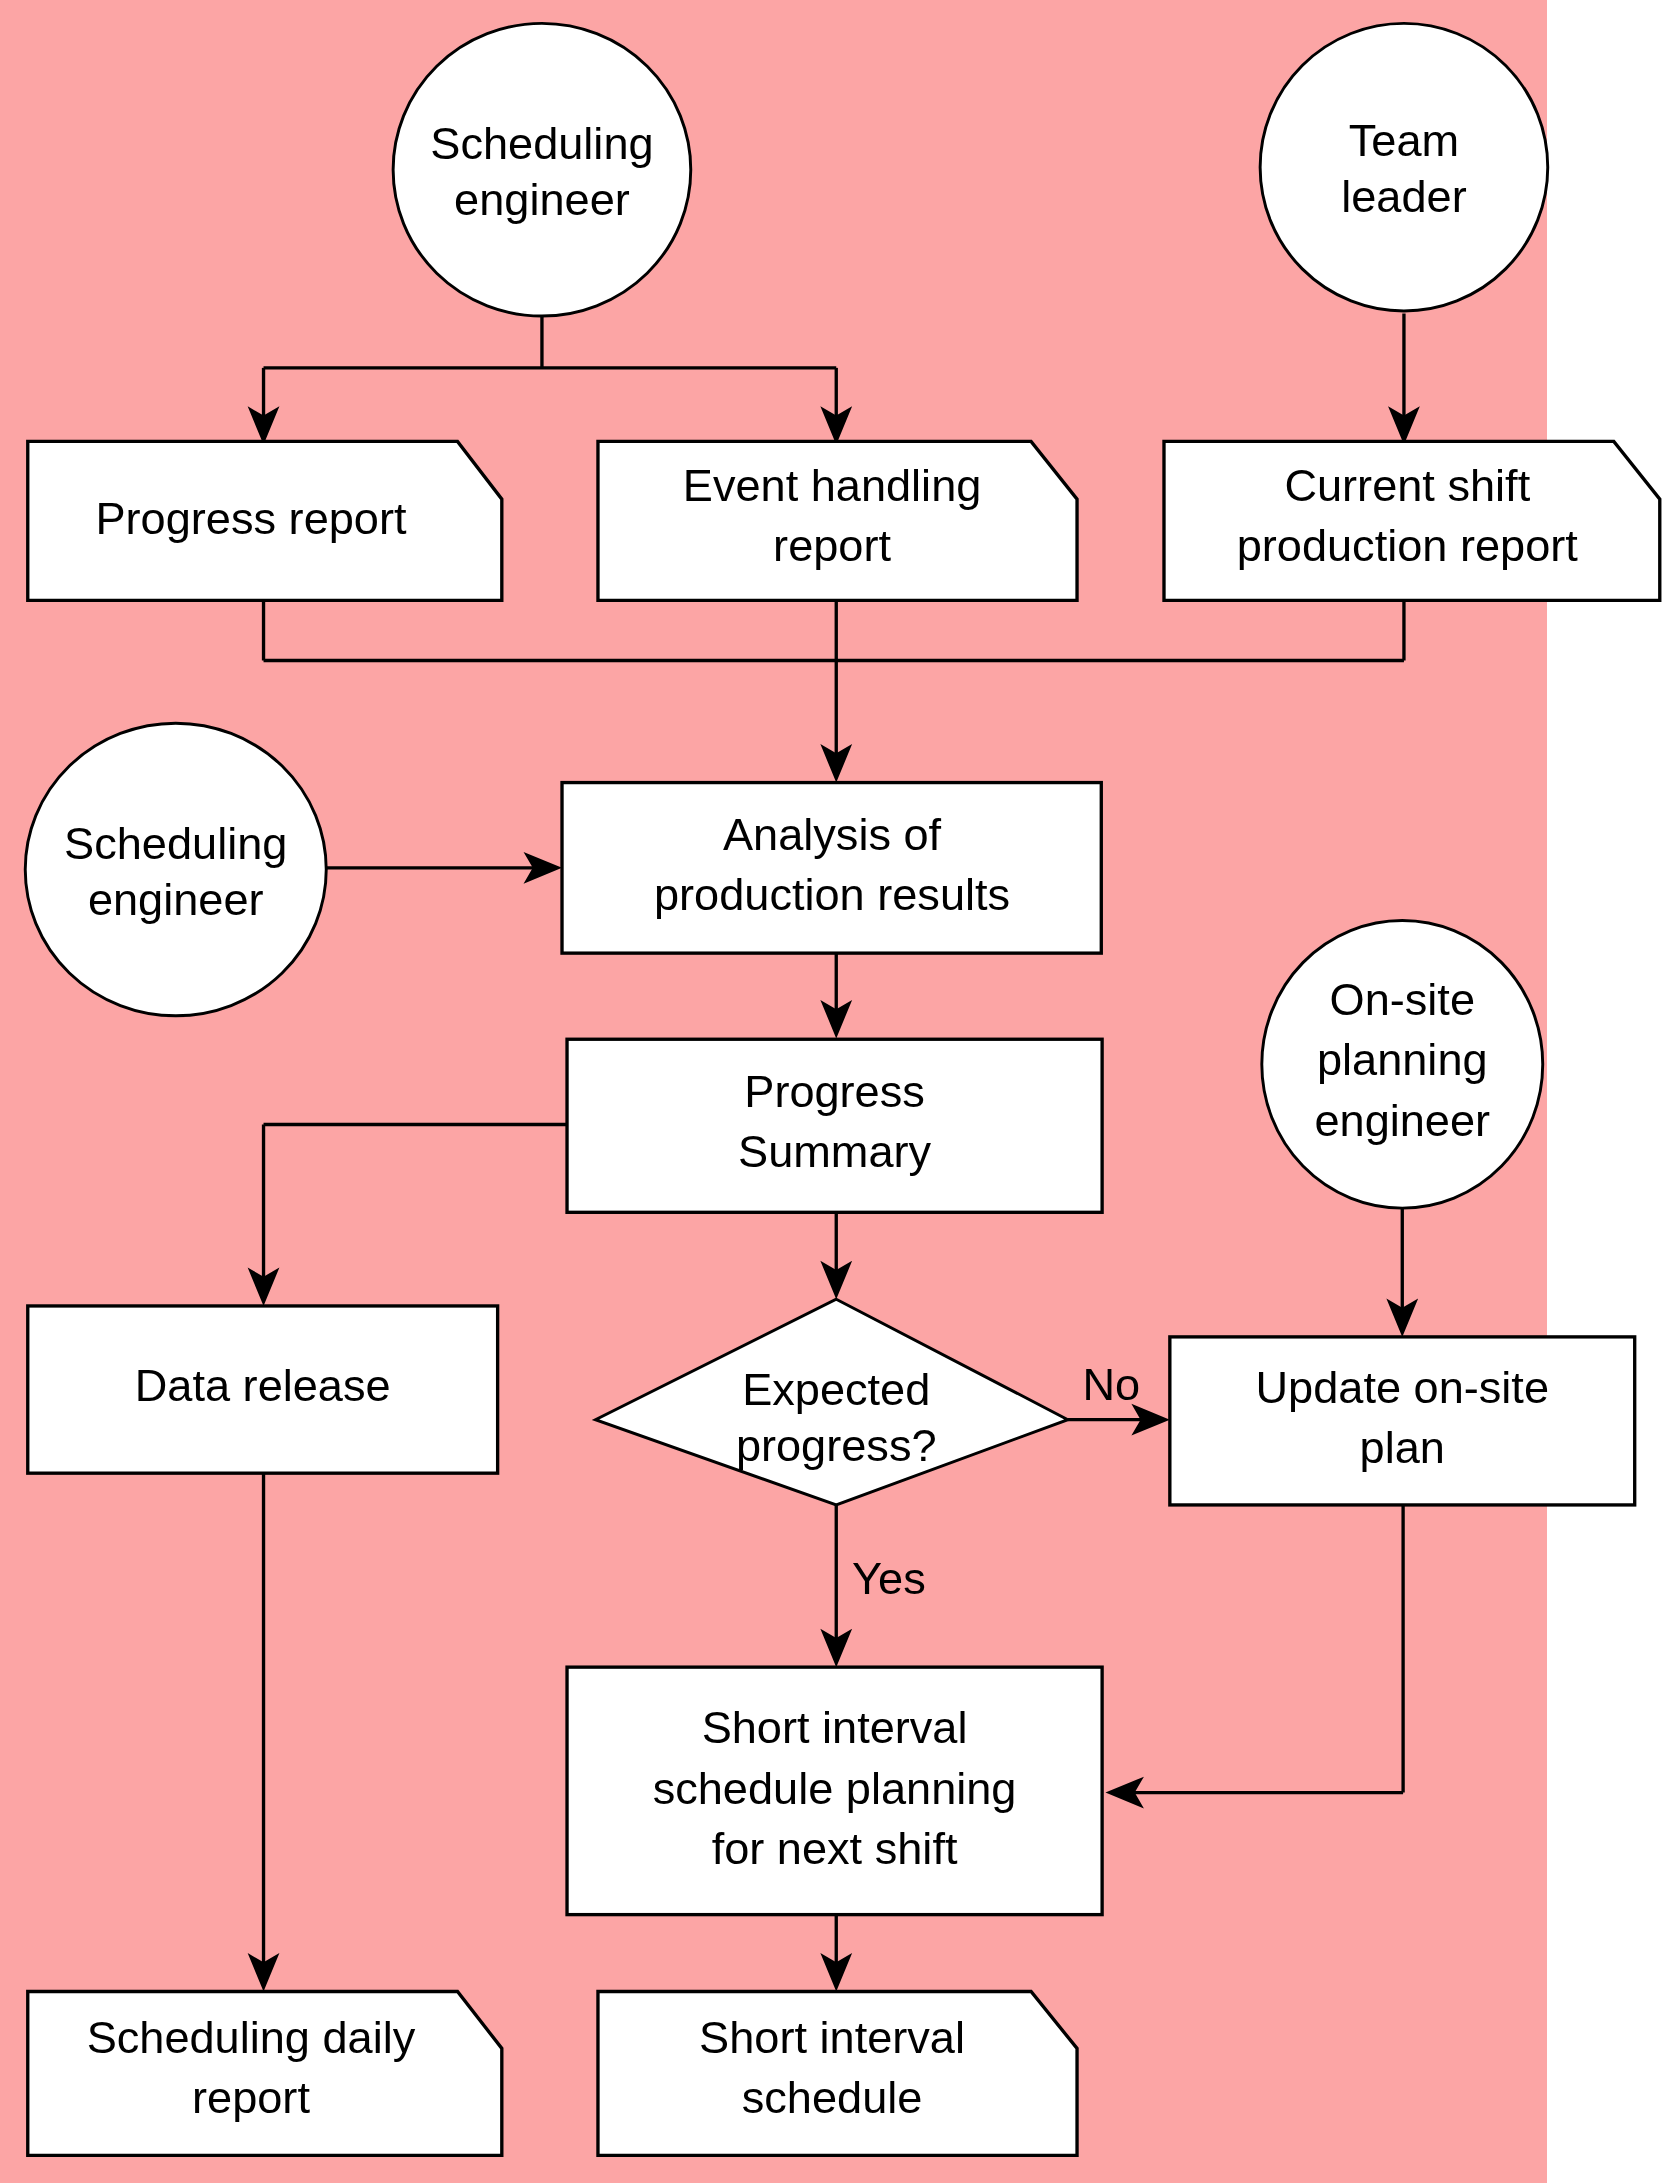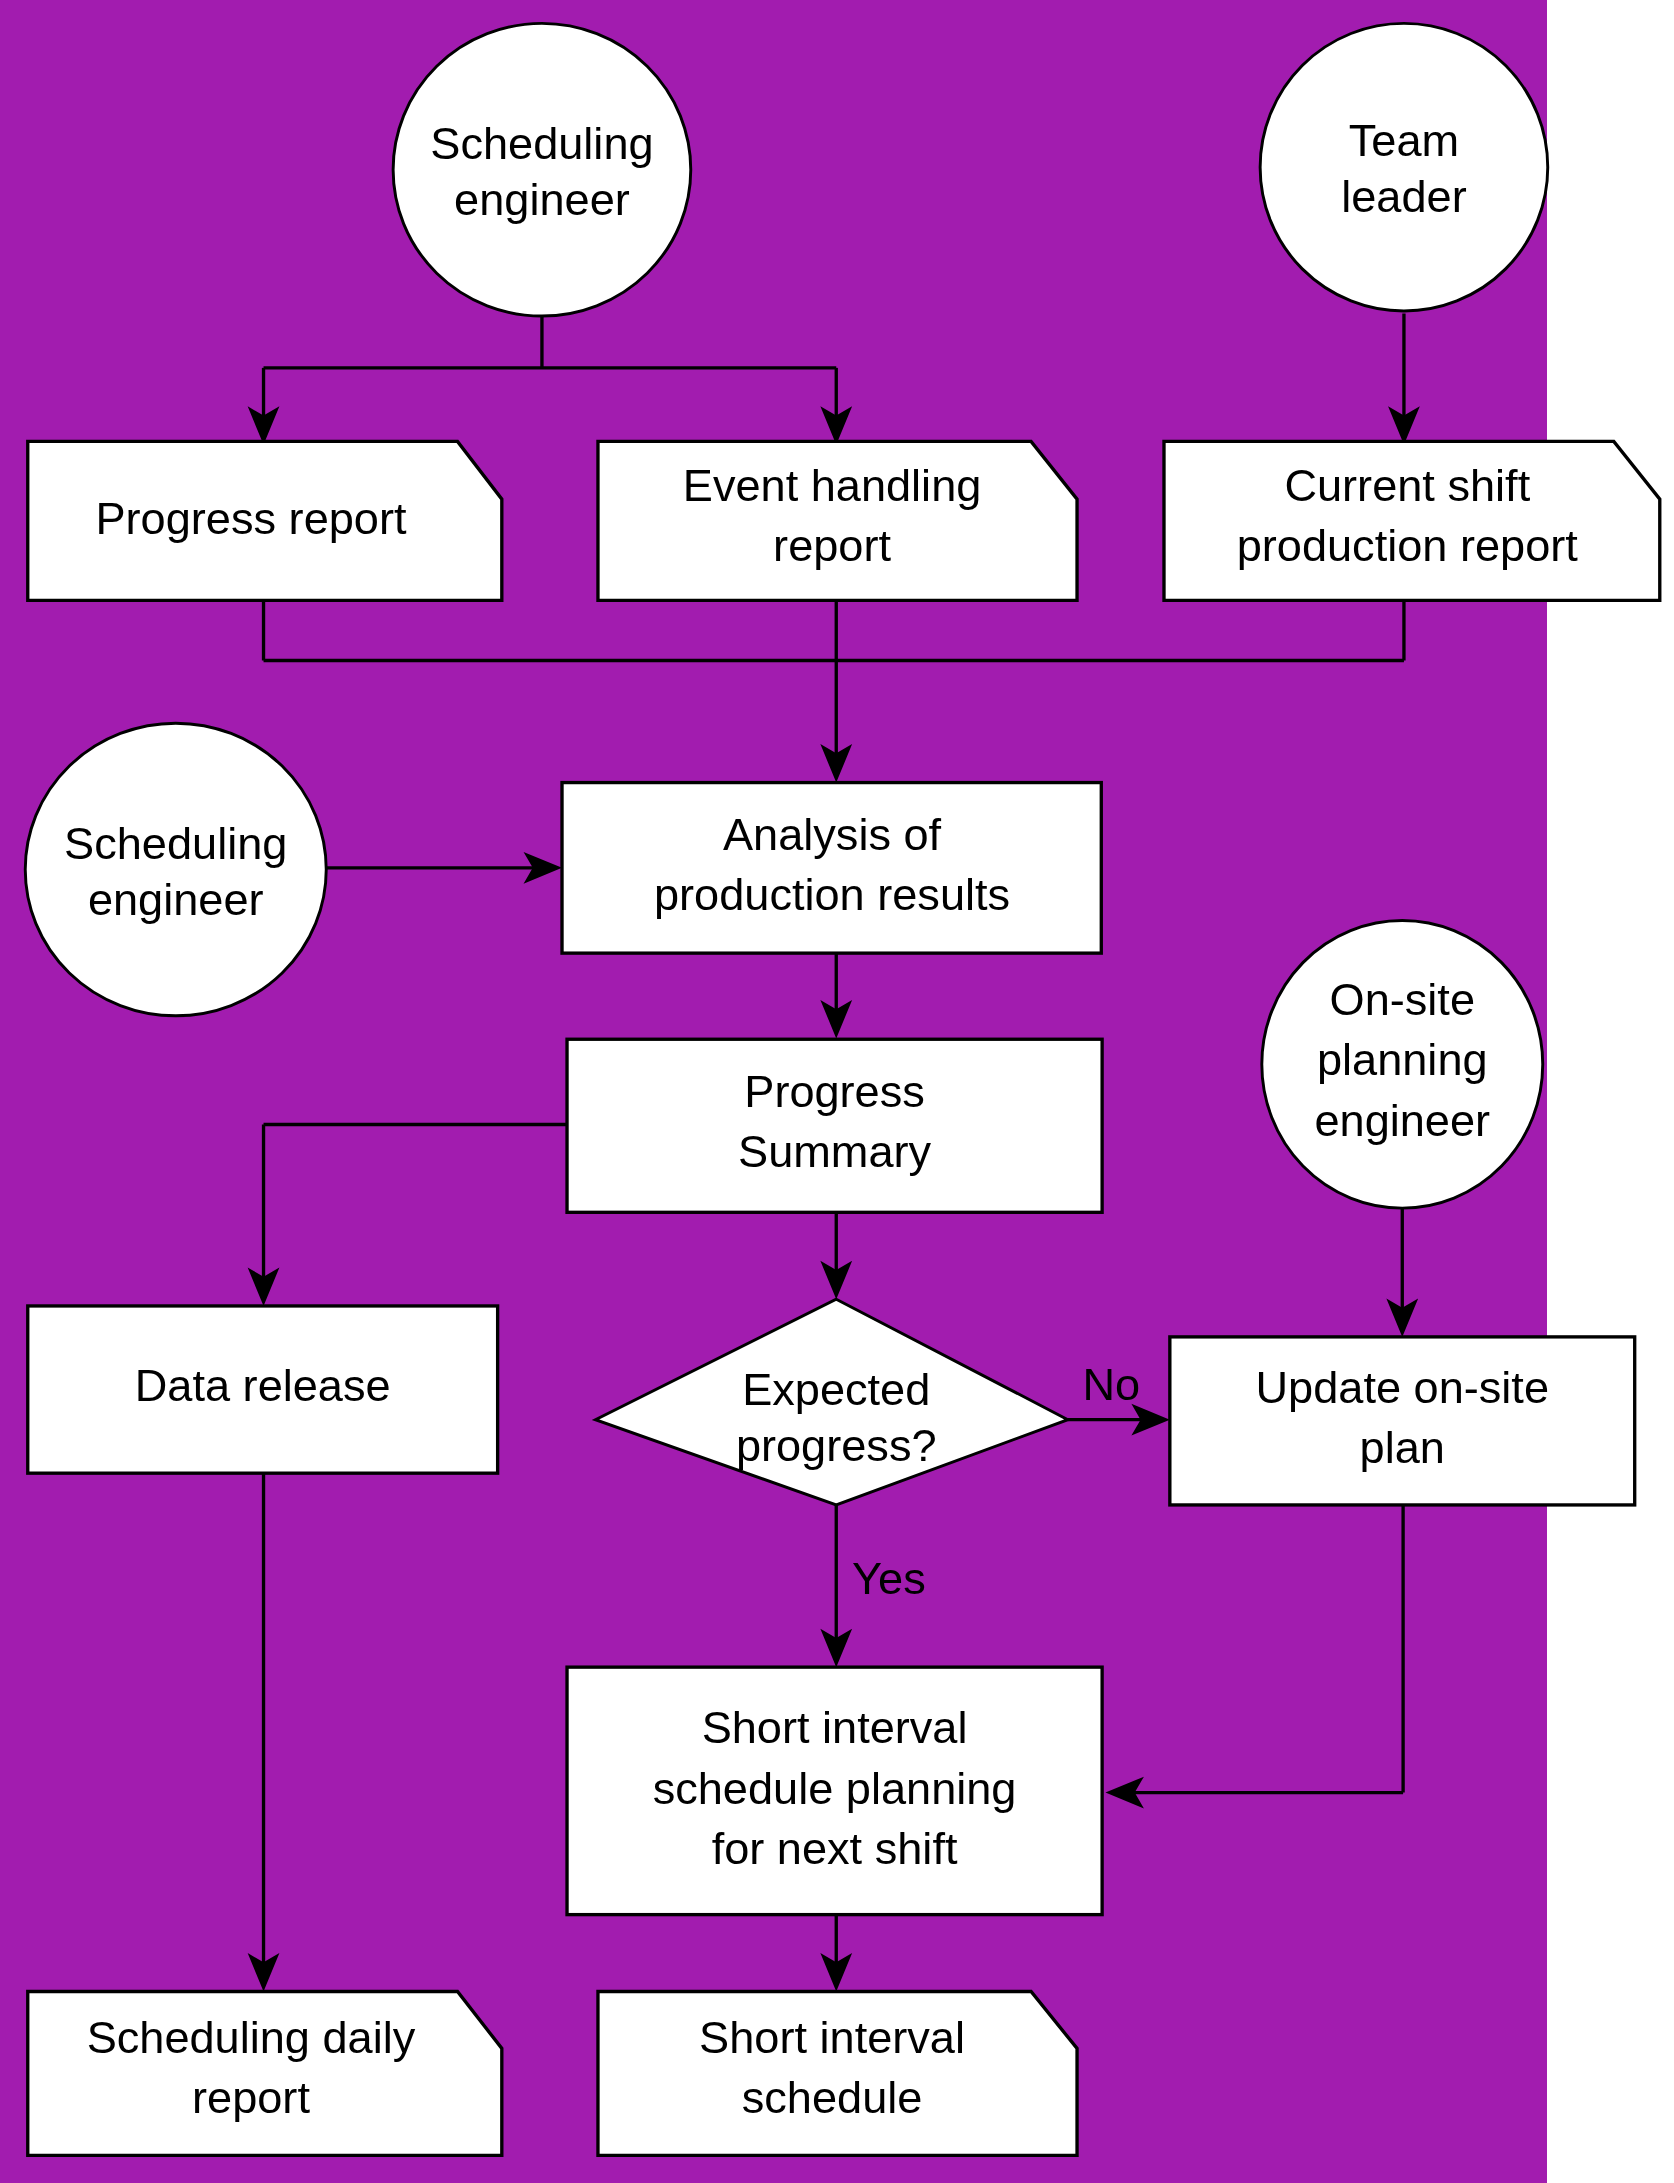--- a/index.html
+++ b/index.html
@@ -4,21 +4,21 @@
 <style>
   html, body {
     margin: 0;
     padding: 0;
     background: #ffffff;
   }
   #diagram-root {
     position: relative;
     width: 1547px;
     height: 2183px;
-    background: #a21caf;
+    background: #fca5a5;
     font-family: "Liberation Sans", sans-serif;
   }
   svg#flowchart {
     display: block;
     width: 1675px;
     height: 2183px;
   }
   .shape-outline {
     fill: #ffffff;
     stroke: #000000;

